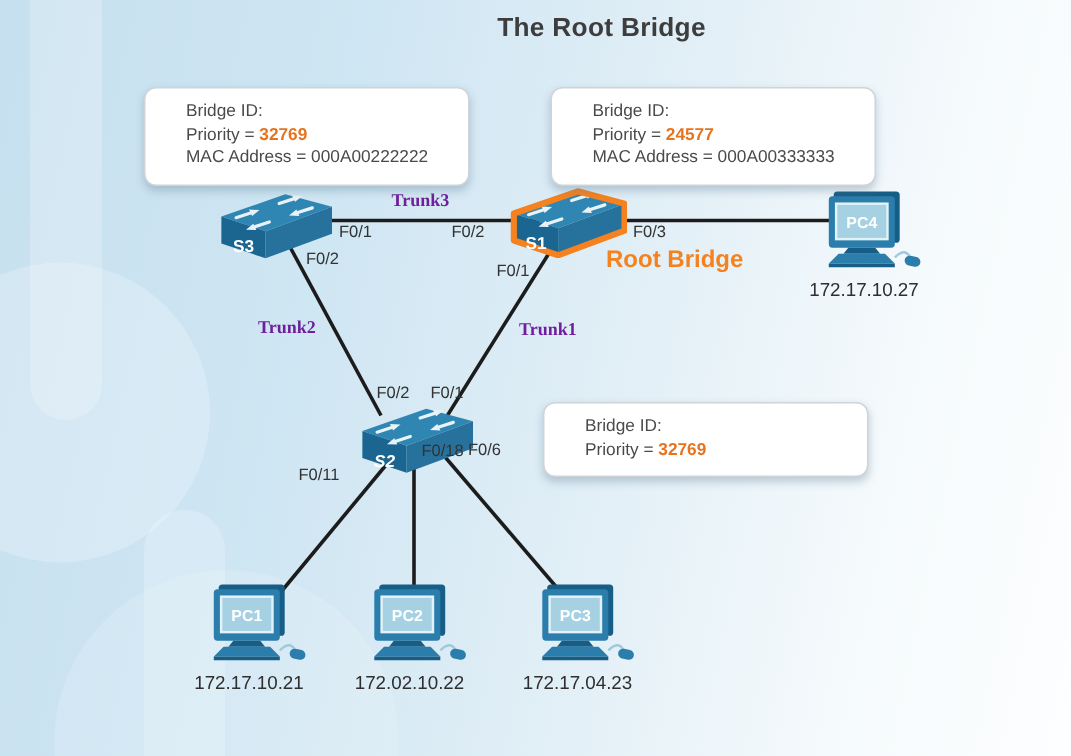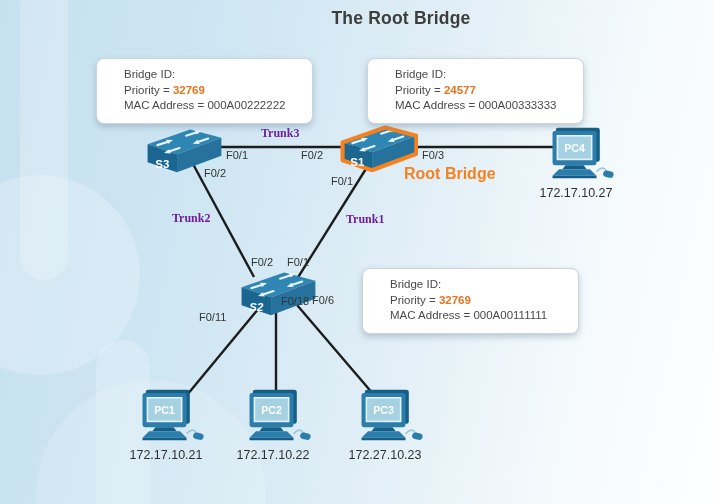--- a/index.html
+++ b/index.html
@@ -148,36 +148,36 @@
       <rect x="12" y="2" width="54" height="42" rx="3" class="pc-dark"></rect>
       <rect x="8" y="6" width="54" height="42" rx="3" class="pc-mid"></rect>
       <rect x="14" y="12" width="42" height="29" class="pc-screen"></rect>
       <text x="35" y="32" class="pc-label">PC2</text>
       <polygon points="24,48 46,48 50,53 20,53" class="pc-dark"></polygon>
       <polygon points="16,53 54,53 62,61 8,61" class="pc-mid"></polygon>
       <polygon points="8,61 62,61 62,64 8,64" class="pc-dark"></polygon>
       <path d="M62,56 q8,-8 12,-1" class="pc-cable"></path>
       <rect x="70" y="55" width="13" height="8" rx="4" class="pc-mid" transform="rotate(12 76 59)"></rect>
     </svg>
-    <div class="ip">172.17.10.22</div>
+    <div class="ip">172.02.10.22</div>
   </div>
 
   <div class="pc" style="left:355px;top:388px;">
     <svg width="75" viewBox="0 0 92 66">
       <rect x="12" y="2" width="54" height="42" rx="3" class="pc-dark"></rect>
       <rect x="8" y="6" width="54" height="42" rx="3" class="pc-mid"></rect>
       <rect x="14" y="12" width="42" height="29" class="pc-screen"></rect>
       <text x="35" y="32" class="pc-label">PC3</text>
       <polygon points="24,48 46,48 50,53 20,53" class="pc-dark"></polygon>
       <polygon points="16,53 54,53 62,61 8,61" class="pc-mid"></polygon>
       <polygon points="8,61 62,61 62,64 8,64" class="pc-dark"></polygon>
       <path d="M62,56 q8,-8 12,-1" class="pc-cable"></path>
       <rect x="70" y="55" width="13" height="8" rx="4" class="pc-mid" transform="rotate(12 76 59)"></rect>
     </svg>
-    <div class="ip">172.27.10.23</div>
+    <div class="ip">172.17.04.23</div>
   </div>
 
   <div class="pc" style="left:546px;top:126px;">
     <svg width="75" viewBox="0 0 92 66">
       <rect x="12" y="2" width="54" height="42" rx="3" class="pc-dark"></rect>
       <rect x="8" y="6" width="54" height="42" rx="3" class="pc-mid"></rect>
       <rect x="14" y="12" width="42" height="29" class="pc-screen"></rect>
       <text x="35" y="32" class="pc-label">PC4</text>
       <polygon points="24,48 46,48 50,53 20,53" class="pc-dark"></polygon>
       <polygon points="16,53 54,53 62,61 8,61" class="pc-mid"></polygon>
@@ -213,16 +213,15 @@
 
   <div class="callout" style="left:367px;top:58px;">
     <div>Bridge ID:</div>
     <div><span>Priority = </span><span class="orange">24577</span></div>
     <div>MAC Address = 000A00333333</div>
   </div>
 
   <div class="callout" style="left:362px;top:268px;">
     <div>Bridge ID:</div>
     <div><span>Priority = </span><span class="orange">32769</span></div>
-    <div>MAC Address = 000A00111111</div>
   </div>
 
 </div>
 
 </body></html>

